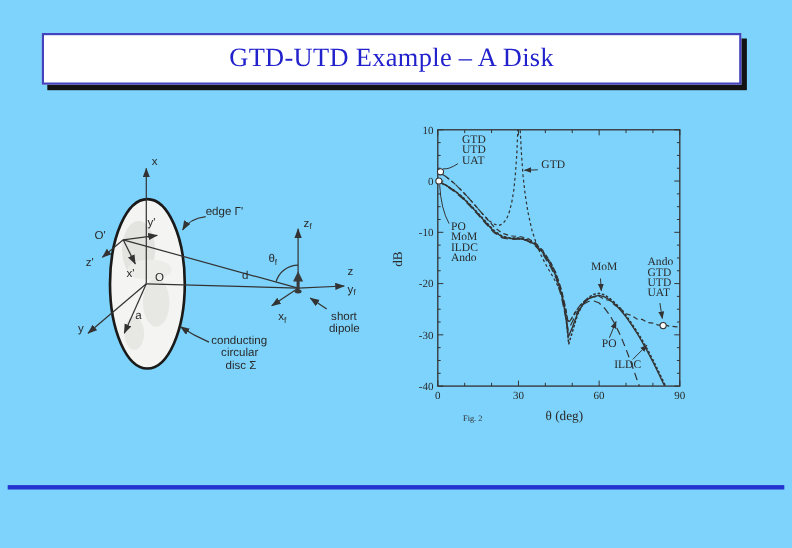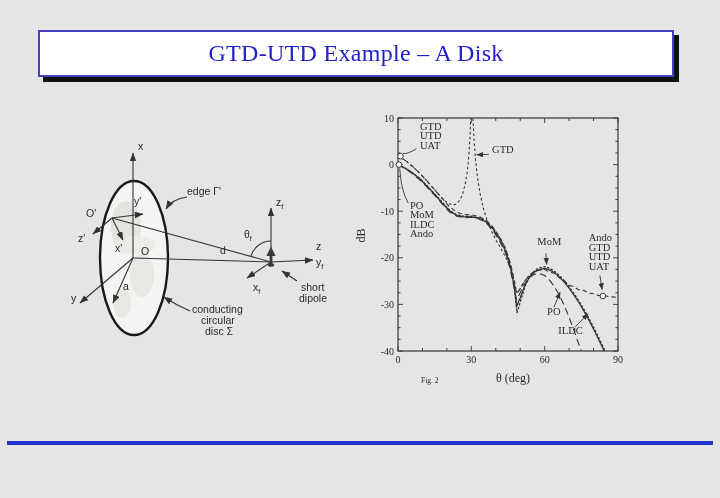--- a/index.html
+++ b/index.html
@@ -1,16 +1,16 @@
 <!DOCTYPE html>
 <html><head>
 <meta charset="utf-8">
 <style>
   html,body{margin:0;padding:0;background:#888;}
-  .slide{position:relative;width:720px;height:498px;background:#e5e5e5;overflow:hidden;
+  .slide{position:relative;width:720px;height:498px;background:#7dd3fc;overflow:hidden;
          font-family:"Liberation Sans",sans-serif;}
   .title-box{position:absolute;left:38px;top:30px;width:632px;height:43px;background:#fff;
              border:2px solid #4343bd;box-shadow:5px 5px 0 #131313;
              display:flex;align-items:center;justify-content:center;}
   .title-text{font-family:"Liberation Serif",serif;font-size:24px;color:#2222cc;letter-spacing:.3px;}
   .bottom-rule{position:absolute;left:7px;top:441px;width:706px;height:4px;background:#2433cf;}
   .fig{position:absolute;}
   svg text{fill:#2a2a2a;}
   .dg-label{font-family:"Liberation Sans",sans-serif;font-size:10.5px;}
   .dg-sub{font-size:7.5px;}

